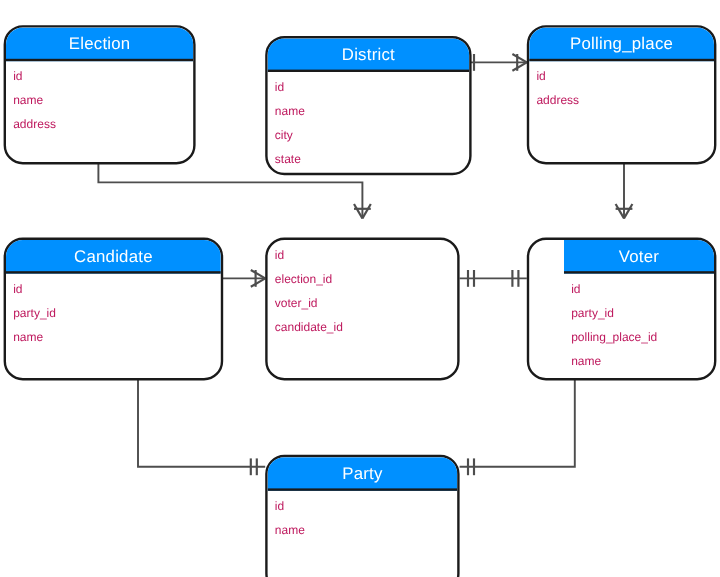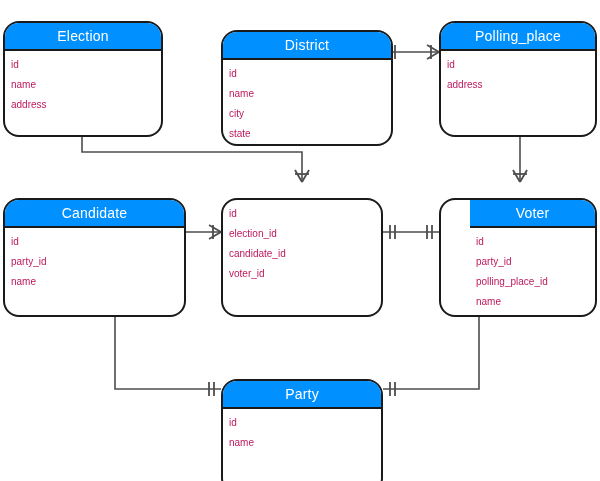--- a/index.html
+++ b/index.html
@@ -164,22 +164,22 @@
       <div class="attr">id</div>
       <div class="attr">party_id</div>
       <div class="attr">name</div>
     </div>
   </div>
 
   <div class="entity" style="left:221px; top:182px; width:162px; height:119px;">
     <div class="entity-body">
       <div class="attr">id</div>
       <div class="attr">election_id</div>
+      <div class="attr">voter_id</div>
       <div class="attr">candidate_id</div>
-      <div class="attr">voter_id</div>
     </div>
   </div>
 
   <div class="entity" style="left:439px; top:182px; width:158px; height:119px;padding-left:29px;">
     <div class="entity-header">Voter</div>
     <div class="entity-body">
       <div class="attr">id</div>
       <div class="attr">party_id</div>
       <div class="attr">polling_place_id</div>
       <div class="attr">name</div>

